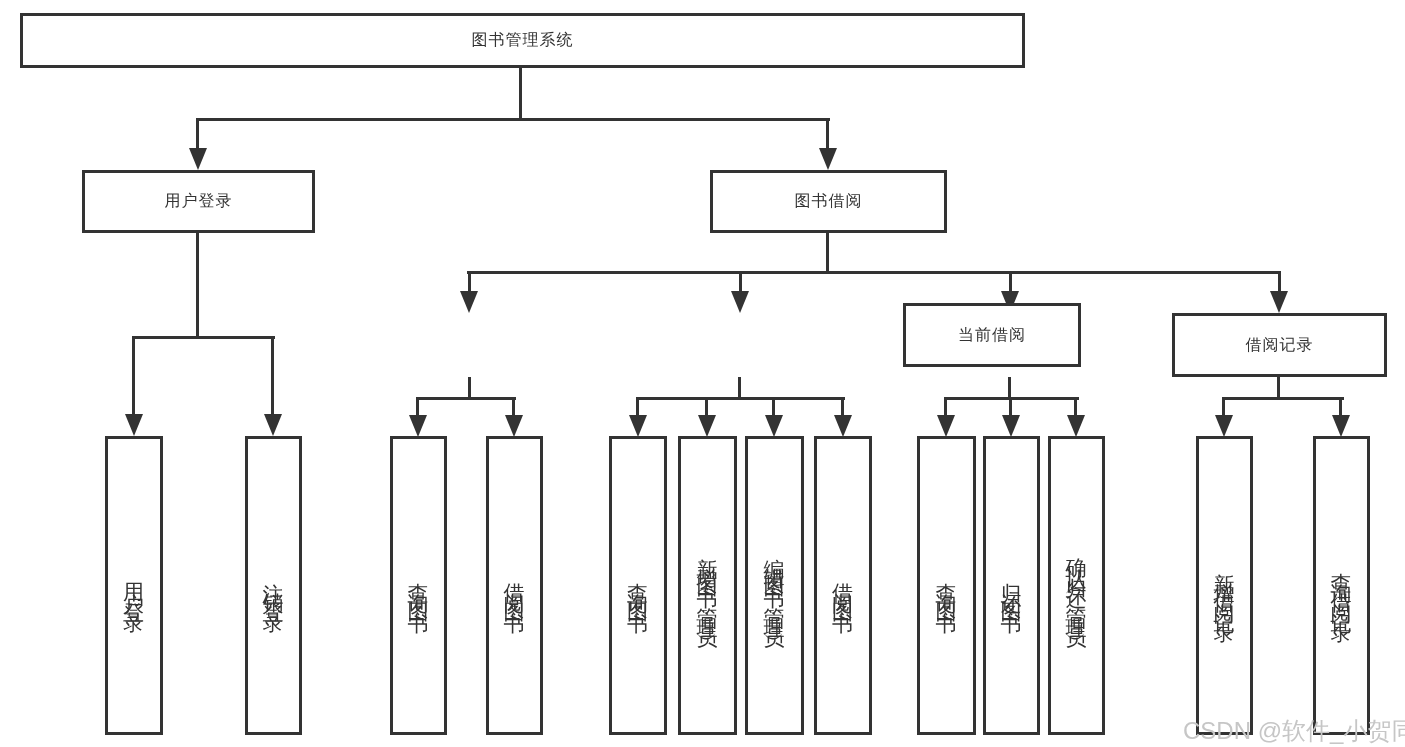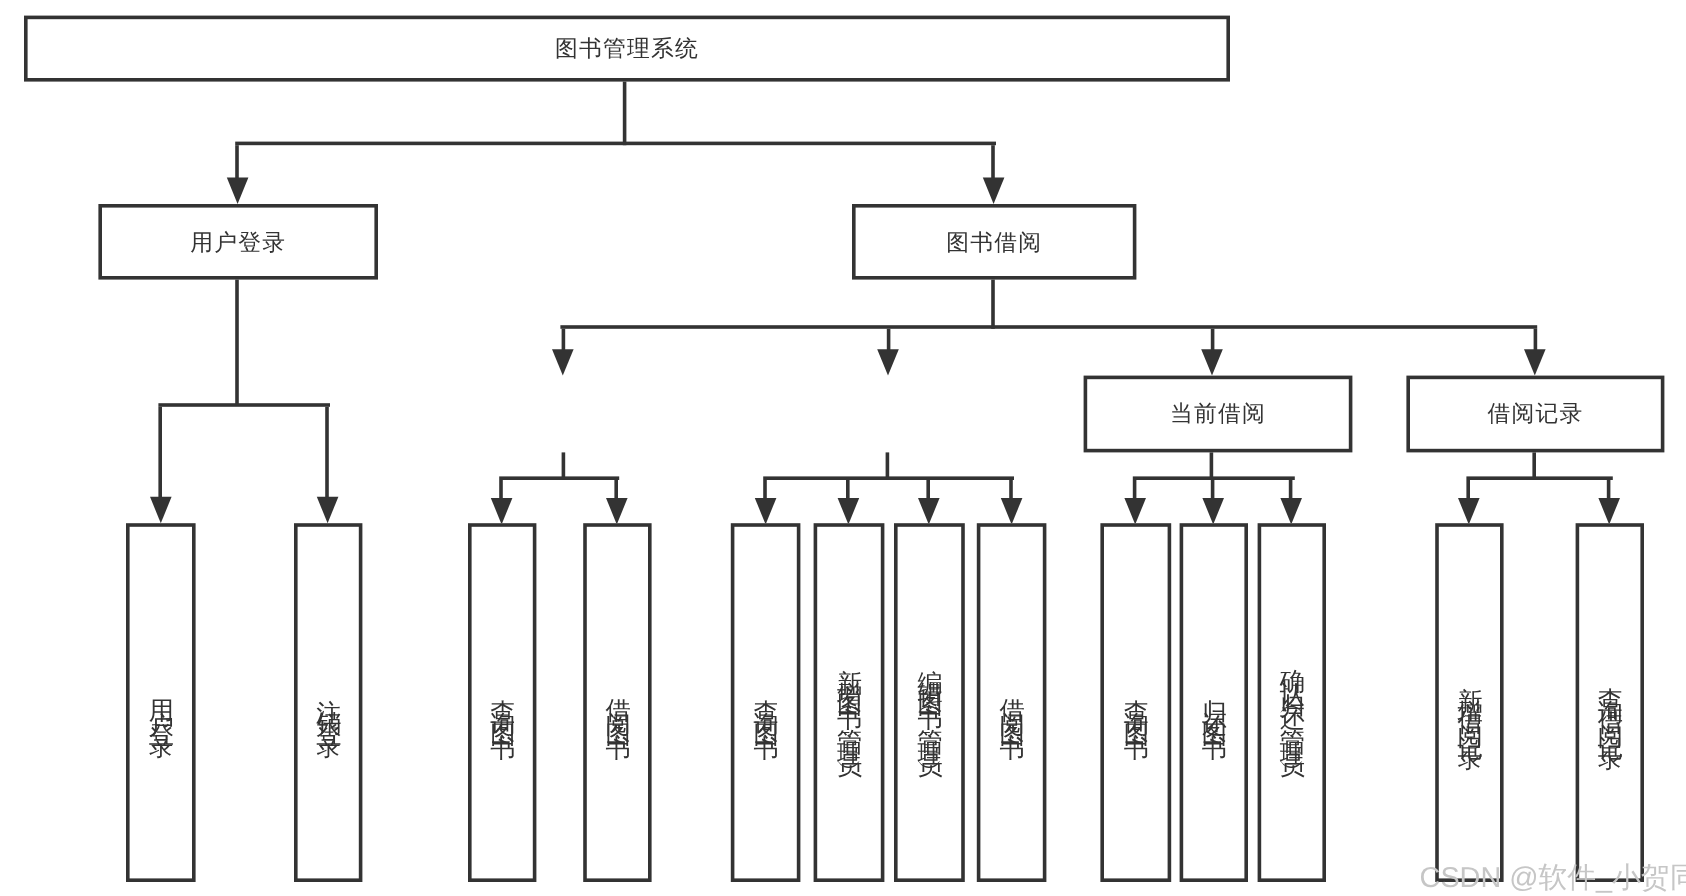--- a/index.html
+++ b/index.html
@@ -15,21 +15,21 @@
     position: absolute;
     box-sizing: border-box;
     background: #ffffff;
     border: 3px solid #333333;
     display: flex;
     align-items: center;
     justify-content: center;
     color: #333333;
   }
   .hlabel {
-    font-size: 19px;
+    font-size: 16px;
     letter-spacing: 1px;
     white-space: nowrap;
   }
   .vlabel {
     writing-mode: vertical-rl;
     text-orientation: mixed;
     font-size: 21px;
     letter-spacing: 10px;
     line-height: 1;
     white-space: nowrap;
@@ -86,21 +86,21 @@
   <div class="line" style="left:467px;top:271px;width:814px;height:3px"></div>
   <div class="line" style="left:468px;top:274px;width:3px;height:19px"></div>
   <div class="line" style="left:739px;top:274px;width:3px;height:19px"></div>
   <div class="line" style="left:1009px;top:274px;width:3px;height:19px"></div>
   <div class="line" style="left:1278px;top:274px;width:3px;height:19px"></div>
   <div class="arrow" style="left:460px;top:291px"></div>
   <div class="arrow" style="left:731px;top:291px"></div>
   <div class="arrow" style="left:1001px;top:291px"></div>
   <div class="arrow" style="left:1270px;top:291px"></div>
 
-  <div class="box" style="left:903px;top:313px;width:224px;height:64px">
+  <div class="box" style="left:903px;top:303px;width:178px;height:64px">
     <span class="hlabel">当前借阅</span>
   </div>
   <div class="box" style="left:1172px;top:313px;width:215px;height:64px">
     <span class="hlabel">借阅记录</span>
   </div>
 
   <div class="line" style="left:468px;top:377px;width:3px;height:23px"></div>
   <div class="line" style="left:416px;top:397px;width:100px;height:3px"></div>
   <div class="line" style="left:416px;top:400px;width:3px;height:16px"></div>
   <div class="line" style="left:512px;top:400px;width:3px;height:16px"></div>

